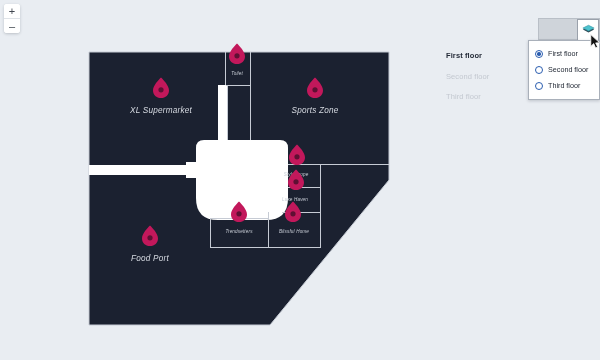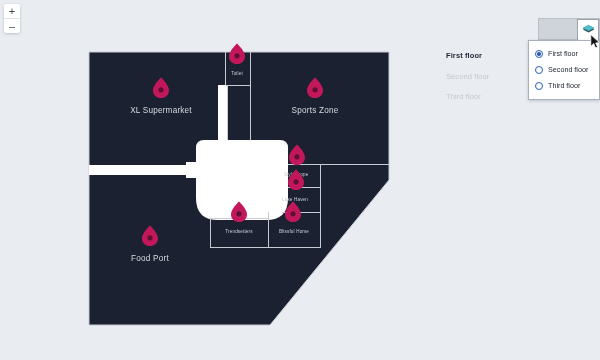--- a/index.html
+++ b/index.html
@@ -52,20 +52,21 @@
     border-top: 1px solid #dfe3e8;
   }
 
   
   .map-wrap {
     position: absolute;
     left: 0;
     top: 0;
     width: 600px;
     height: 360px;
+    font-style: italic;
   }
   svg.floorplan { display: block; }
 
   .unit-label {
     fill: #c8cdd6;
     font-family: "Liberation Sans", sans-serif;
     font-size: 4.6px;
     text-anchor: middle;
     letter-spacing: 0.15px;
   }

